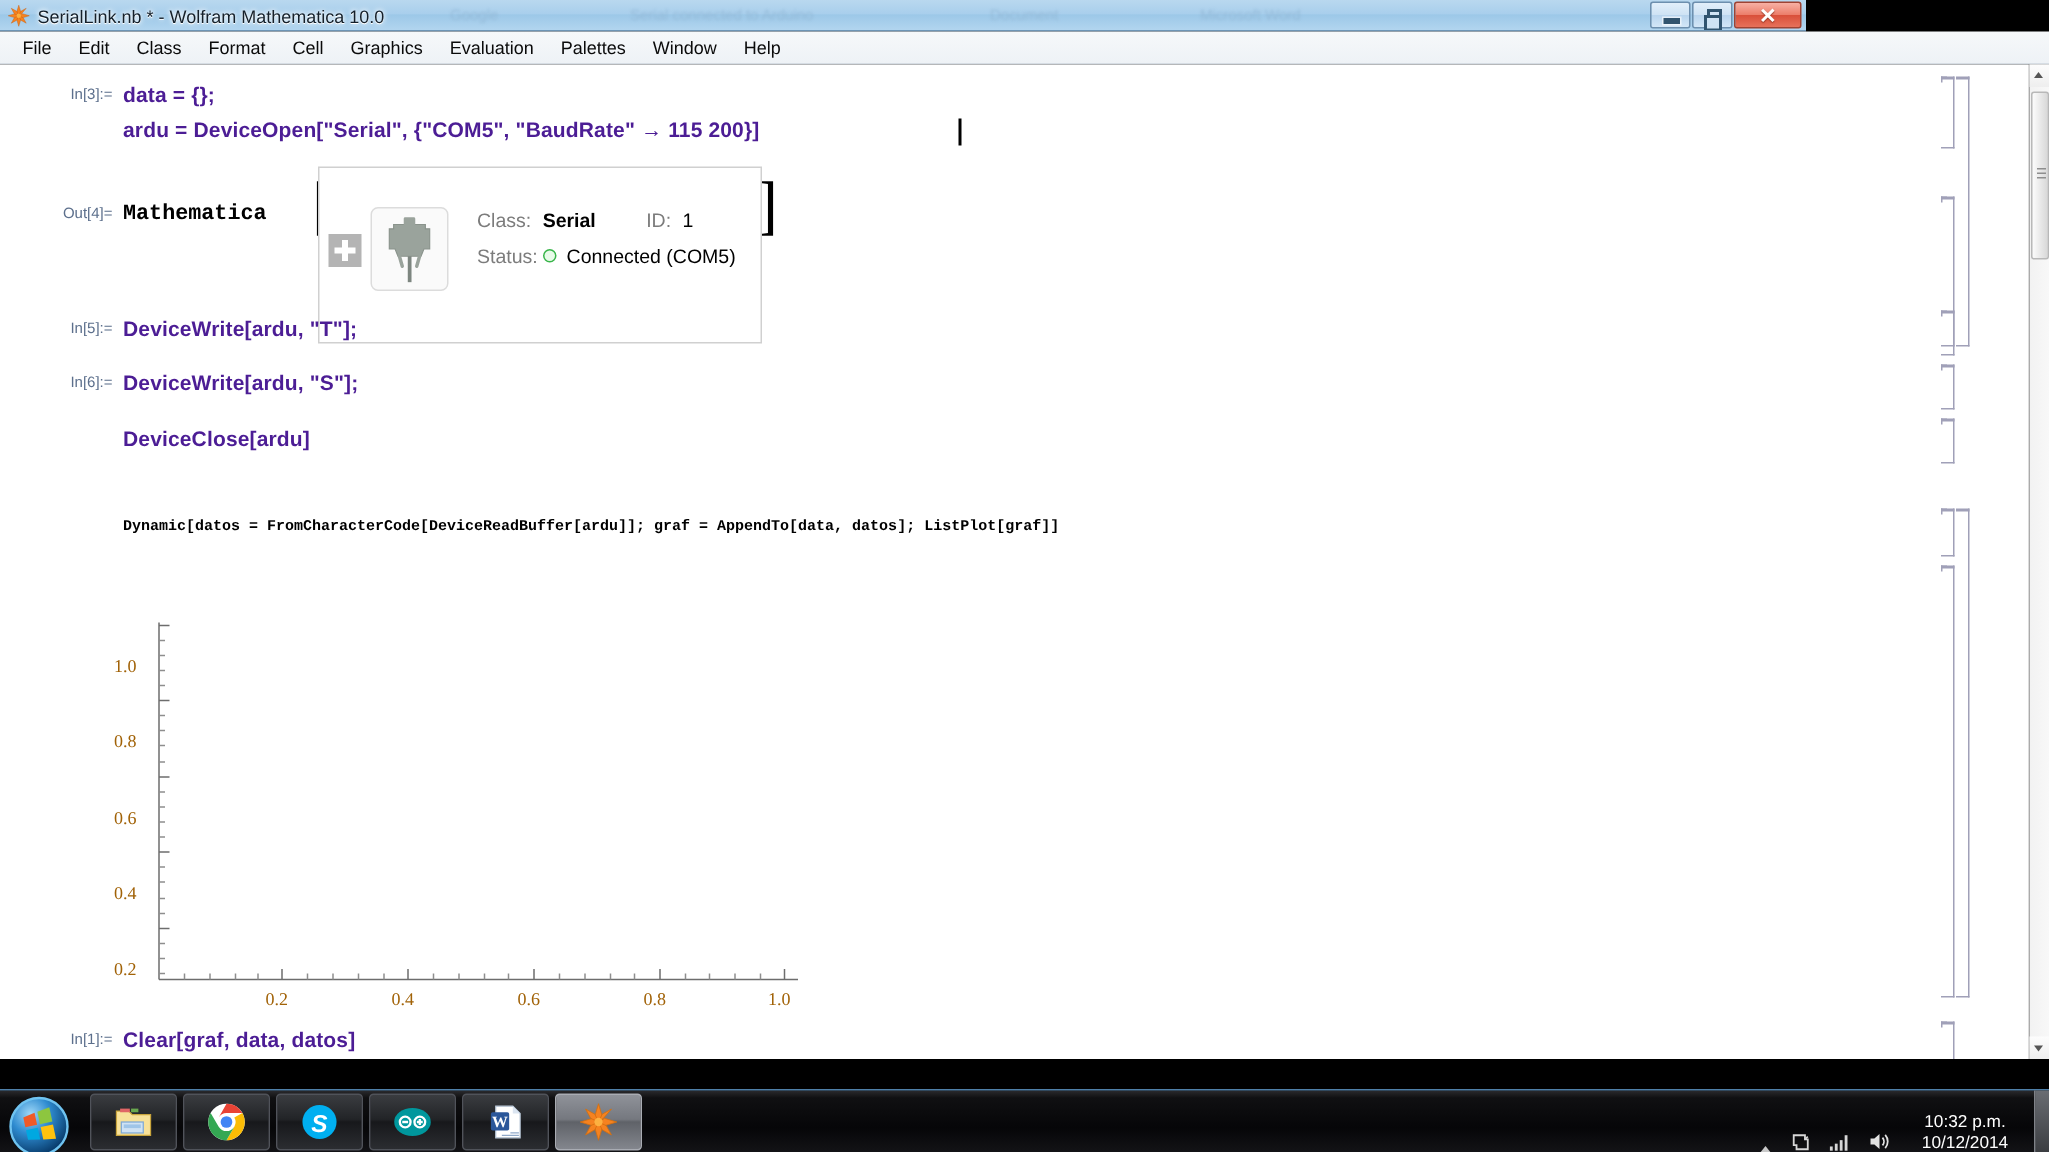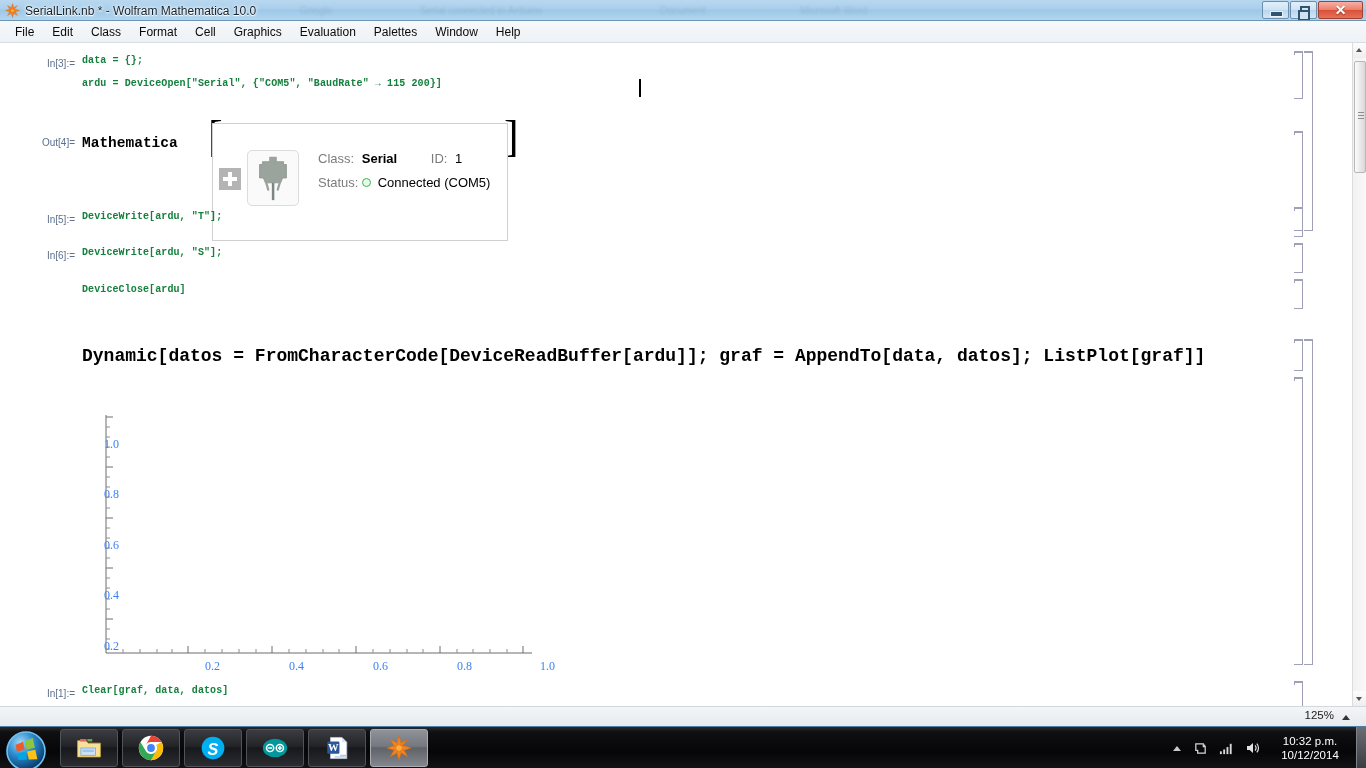--- a/index.html
+++ b/index.html
@@ -8,21 +8,21 @@
     font-family:"Liberation Sans", sans-serif;
     background:#000;
     -webkit-font-smoothing:antialiased;
   }
 
   
   #app { position:relative; width:1366px; height:768px; }
 
   
   .titlebar {
-    position:absolute; left:0; top:0; width:1366px; height:21px;
+    position:absolute; left:0; top:0; width:1204px; height:21px;
     background:linear-gradient(to bottom,#b9d8ef 0%,#a9cfec 45%,#9cc8e8 50%,#b2d5ef 100%);
     border-bottom:1px solid #6d94b5;
     overflow:hidden;
   }
   .tb-ghost {
     position:absolute; top:3px; height:15px;
     color:#8fb4d2; font-size:10px; line-height:15px;
     filter:blur(1.1px); opacity:.75; white-space:nowrap;
   }
   .tb-icon {
@@ -74,29 +74,29 @@
   .nb-inner { position:relative; width:1352px; height:663px; }
 
   
   .cell-label {
     position:absolute; font-size:10px; color:#5c6f8c; font-family:"Liberation Sans",sans-serif;
     text-align:right; white-space:nowrap;
   }
   
   .code {
     position:absolute;
-    font-family:Liberation Mono, monospace;
-    font-size:10px; font-weight:bold; color:#15803d; white-space:pre;
+    font-family:Liberation Sans, sans-serif;
+    font-size:14px; font-weight:bold; color:#4c1d95; white-space:pre;
     letter-spacing:.1px;
   }
 
   .code-sm {
     position:absolute;
     font-family:"Liberation Mono","DejaVu Sans Mono",monospace;
-    font-size:18px; font-weight:bold; color:#000; white-space:pre;
+    font-size:10px; font-weight:bold; color:#000; white-space:pre;
   }
   .devtext {
     position:absolute; font-family:"Liberation Mono","DejaVu Sans Mono",monospace;
     font-size:14.5px; font-weight:bold; color:#000; white-space:pre;
   }
   .bigbracket {
     position:absolute; font-family:"Liberation Serif",serif; color:#000;
     font-size:44px; line-height:44px; font-weight:300;
   }
   .devbox {
@@ -120,21 +120,21 @@
   .statusdot {
     display:inline-block; width:9px; height:9px; border-radius:50%;
     border:1.6px solid #39b54a; background:#e8fbe9; vertical-align:middle;
     margin:0 3px 2px 0;
   }
 
   
   .plot { position:absolute; }
   .tick-label {
     position:absolute; font-family:"Liberation Serif","DejaVu Serif",serif;
-    font-size:12px; color:#3b82f6; white-space:nowrap;margin-left:28px;
+    font-size:12px; color:#a16207; white-space:nowrap;
   }
 
   
   .brk { position:absolute; width:9px; }
   .brk:before, .brk:after, .brk i, .brk u {
     content:""; position:absolute; background:#a9a9be;
   }
   .brk > .v { position:absolute; right:0; top:0; width:1.5px; height:100%; background:#a0a0b8; }
   .brk > .t { position:absolute; right:0; top:0; width:9px; height:1.5px; background:#a0a0b8; }
   .brk > .b { position:absolute; right:0; bottom:0; width:9px; height:1.5px; background:#a0a0b8; }
@@ -203,21 +203,21 @@
     border:1px solid #50535a; border-radius:3px;
   }
   .tbbtn.active {
     background:linear-gradient(to bottom,#8f9299 0%,#75787f 45%,#5f6268 50%,#83868d 100%);
     border-color:#a9acb3;
   }
   .tbicon { position:absolute; left:50%; top:50%; transform:translate(-50%,-50%); }
 
   .tray {
     position:absolute; right:0; top:0; height:42px; display:flex;
-    align-items:center;
+    align-items:flex-end;
   }
   .tray-arrow {
     width:0;height:0; border-left:4px solid transparent; border-right:4px solid transparent;
     border-bottom:5px solid #c9c9c9; margin-right:12px;
   }
   .tray-ico { margin-right:11px; }
   .clock {
     color:#fff; font-size:11.5px; text-align:center; line-height:14px;
     margin-right:6px; width:76px;
   }
@@ -286,21 +286,21 @@
       <div class="cell-label" style="left:20px; top:15px; width:55px;">In[3]:=</div>
       <div class="code" style="left:82px; top:12px;">data = {};</div>
       <div class="code" style="left:82px; top:35px;">ardu = DeviceOpen["Serial", {"COM5", "BaudRate" → 115 200}]</div>
       <div style="position:absolute; left:639px; top:36px; width:1.6px; height:18px; background:#000;"></div>
 
       <div class="cell-label" style="left:20px; top:94px; width:55px;text-align:right;">Out[4]=</div>
       <div class="devtext" style="left:82px; top:92px;">Mathematica</div>
       <div class="bigbracket" style="left:208px; top:72px;">[</div>
       <div class="bigbracket" style="left:504px; top:72px;">]</div>
 
-      <div class="devbox" style="left:212px; top:80px; width:296px; height:118px;">
+      <div class="devbox" style="left:212px; top:68px; width:296px; height:118px;">
         <div class="plusbtn" style="left:6px; top:44px;"></div>
 
         <div class="devicon" style="left:34px; top:26px;">
           <svg viewBox="0 0 52 56" width="50" height="54">
             <path d="M15 11 h22 v3 h3 v14 h-4 l-2 5 h-16 l-2 -5 h-4 v-14 h3 z" fill="#9aa39c" stroke="#8a938c" stroke-width="0.8"></path>
             <rect x="22" y="6" width="8" height="6" rx="1" fill="#9aa39c"></rect>
             <path d="M19 33 l2 7" stroke="#9aa39c" stroke-width="2.4" fill="none" stroke-linecap="round"></path>
             <path d="M33 33 l-2 7" stroke="#9aa39c" stroke-width="2.4" fill="none" stroke-linecap="round"></path>
             <rect x="24.8" y="33" width="2.6" height="18" fill="#7d8680"></rect>
           </svg>
@@ -481,24 +481,20 @@
       <div class="arrow-up"></div>
     </div>
     <div class="vs-thumb">
       <div class="vs-grip"></div>
     </div>
     <div class="vs-dn">
       <div class="arrow-dn"></div>
     </div>
   </div>
 
-  <div class="statusbar">
-    <div class="zoomlabel">125%</div>
-    <div class="zoomarrow"></div>
-  </div>
 
   <div class="taskbar">
 
     <div class="startorb">
       <svg viewBox="0 0 44 44" width="44" height="44">
         <defs>
           <radialGradient id="orb" cx="35%" cy="28%" r="72%">
             <stop offset="0%" stop-color="#9fd8f8"></stop>
             <stop offset="48%" stop-color="#2e8bd0"></stop>
             <stop offset="100%" stop-color="#0a3f70"></stop>

